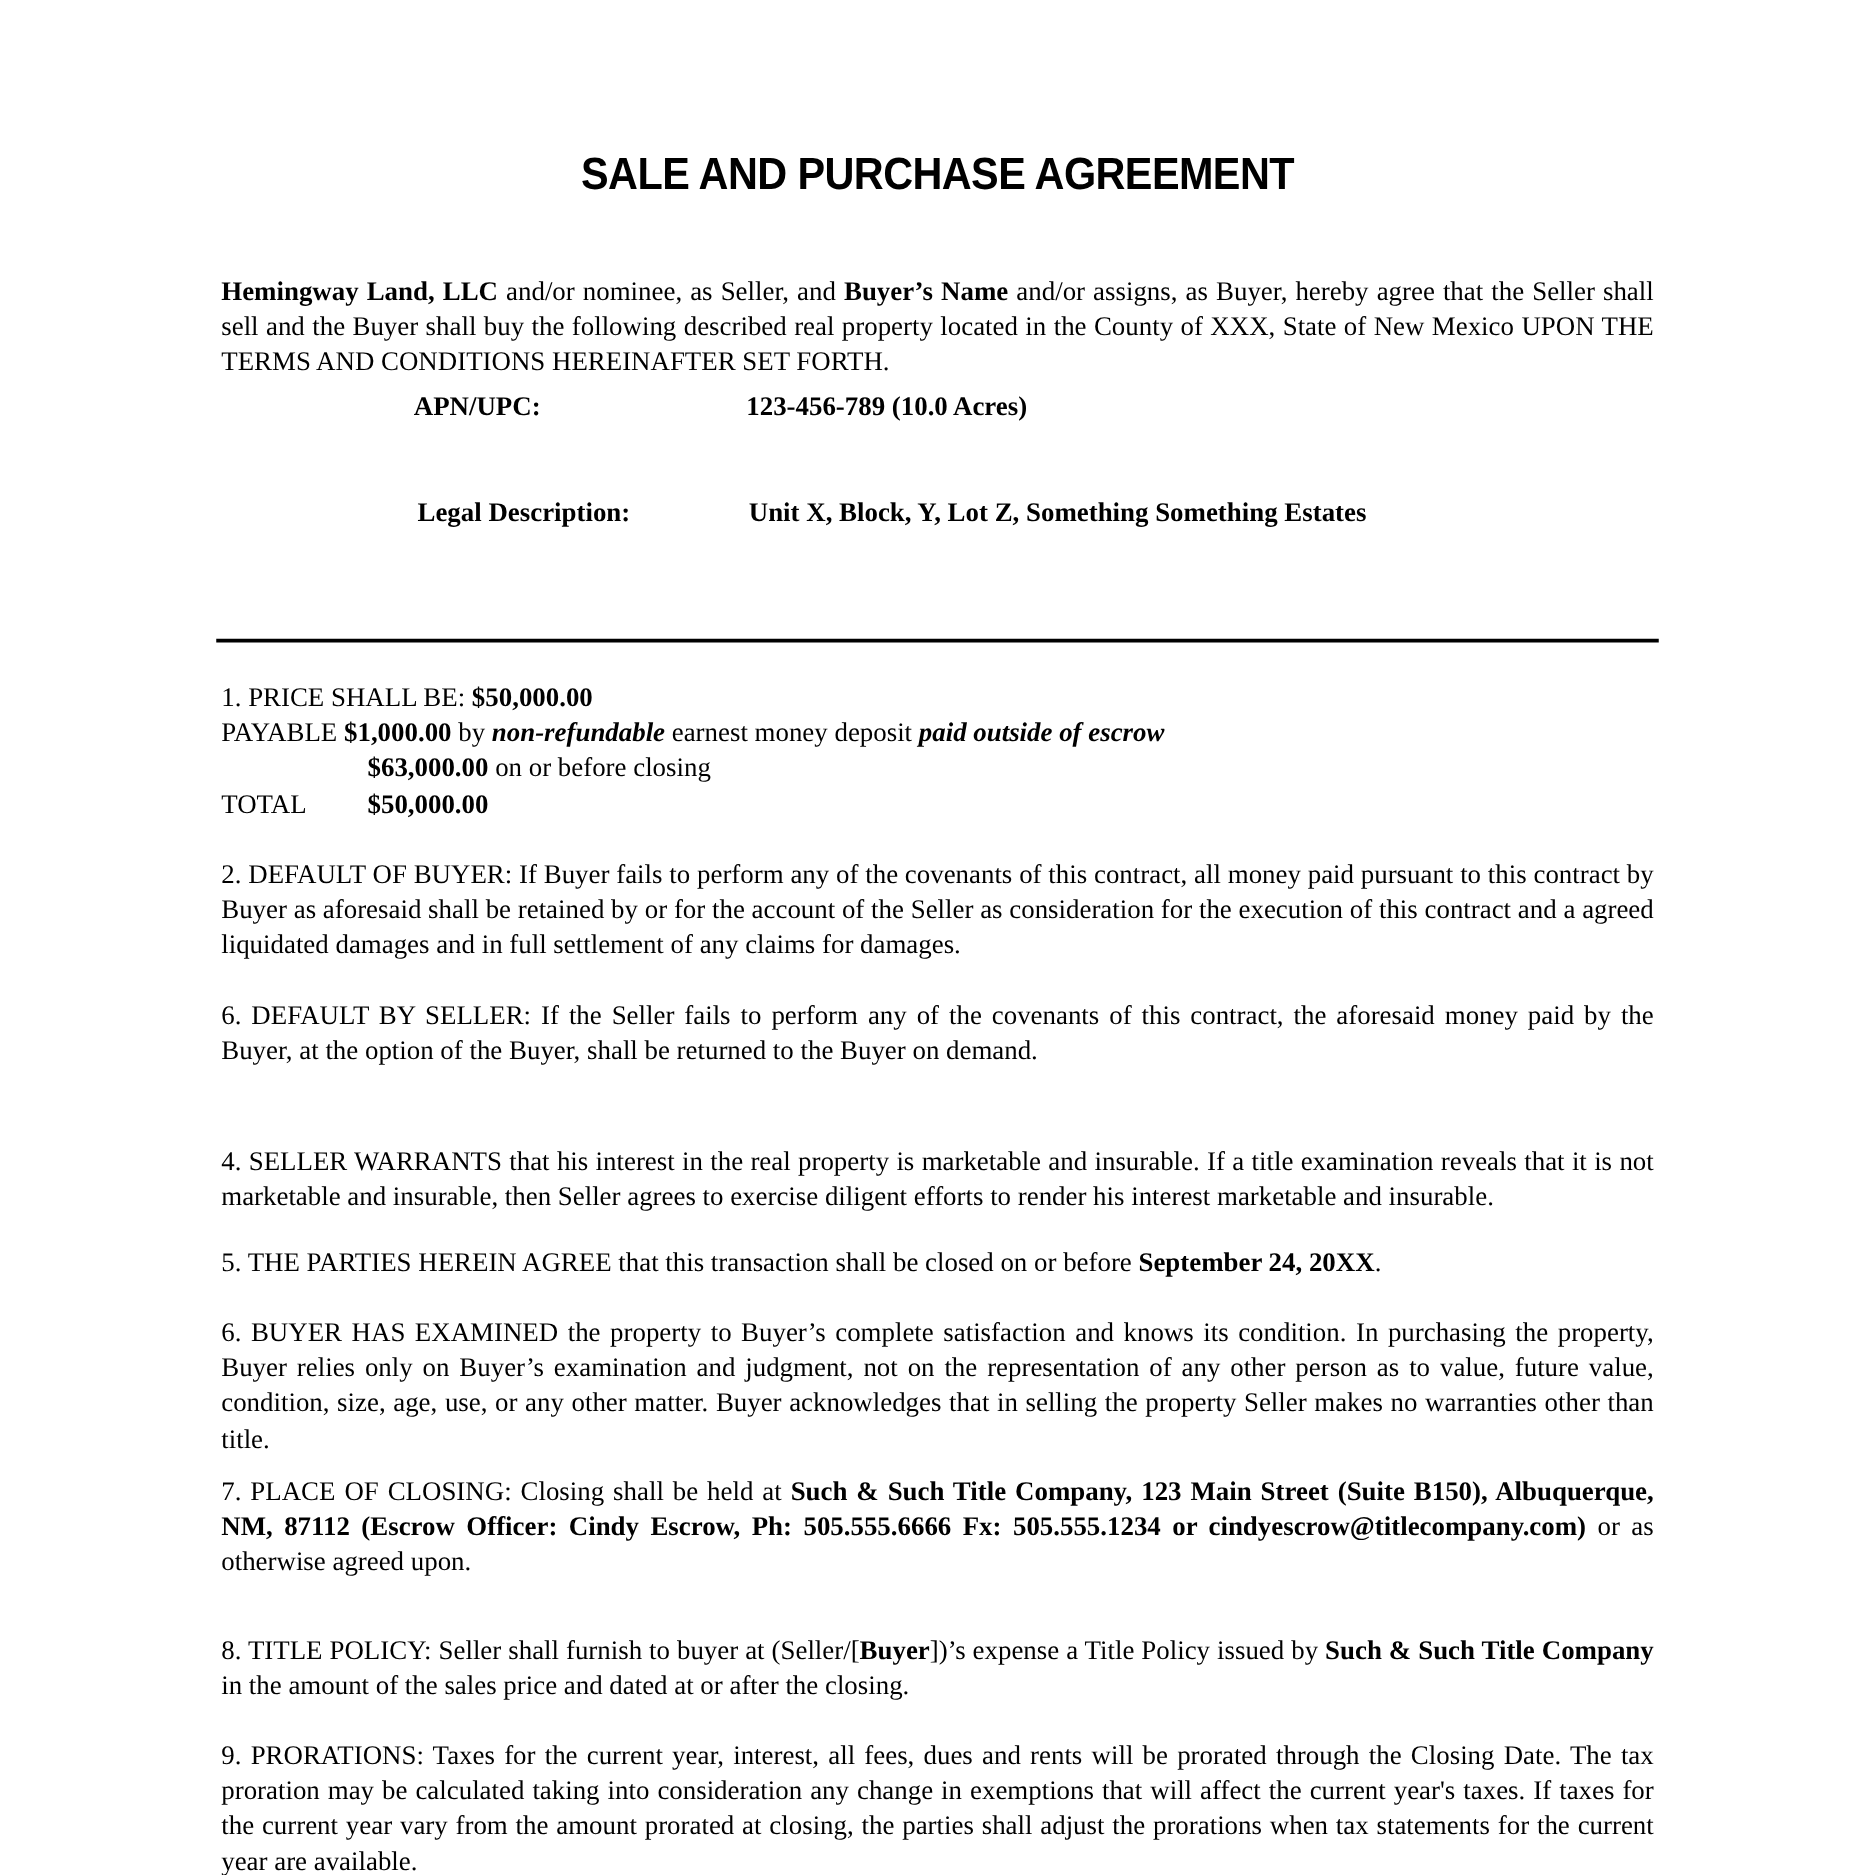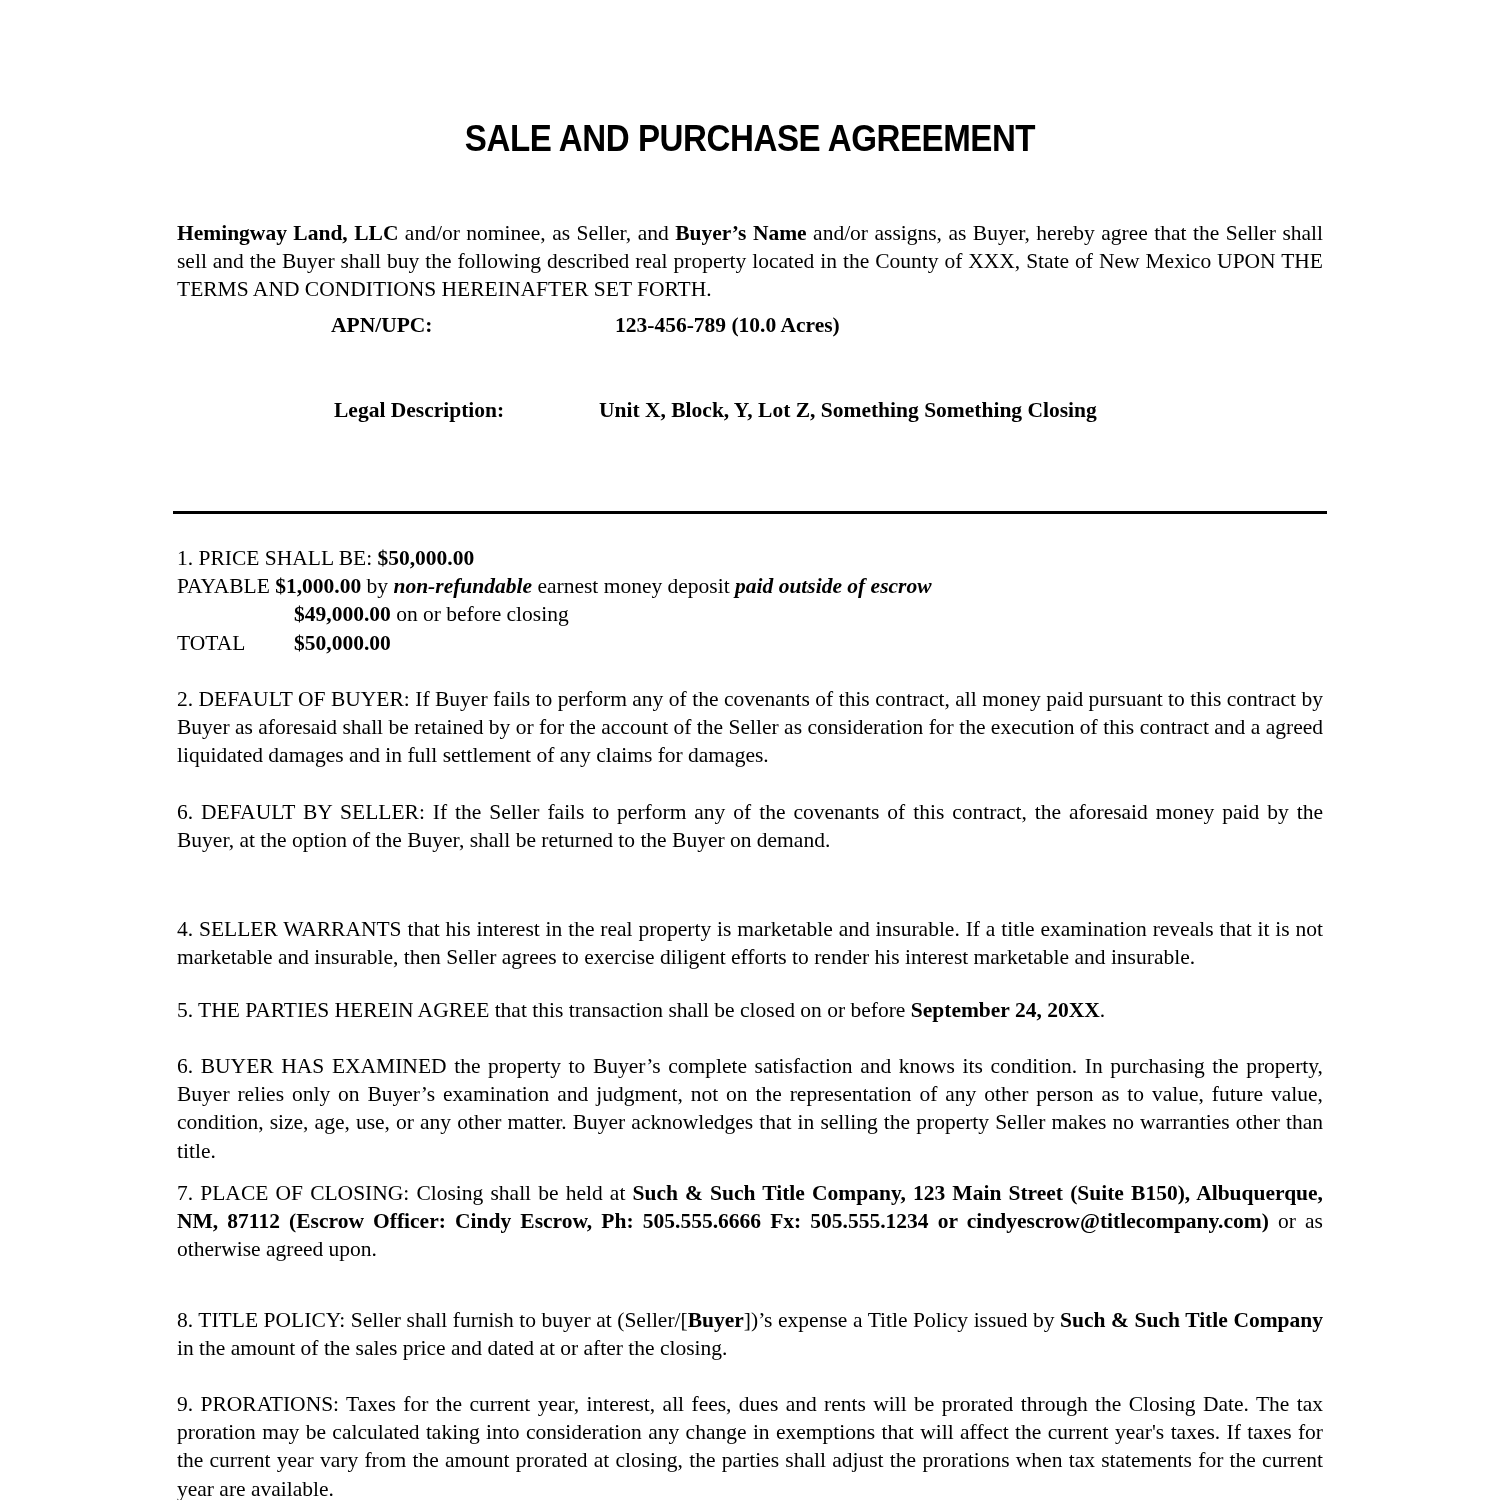--- a/index.html
+++ b/index.html
@@ -23,35 +23,35 @@
 
 <div class="page">
 
   <div class="title">SALE AND PURCHASE AGREEMENT</div>
 
   <div class="para" style="top:219px;">
     <b>Hemingway Land, LLC</b><span> and/or nominee, as Seller, and </span><b>Buyer’s Name</b><span> and/or assigns, as Buyer, hereby agree that the Seller shall sell and the Buyer shall buy the following described real property located in the County of XXX, State of New Mexico UPON THE TERMS AND CONDITIONS HEREINAFTER SET FORTH.</span>
   </div>
 
   <div class="field" style="left:331px; top:313px;">APN/UPC:</div>
-  <div class="field" style="left:597px; top:313px;margin-left:18px;">123-456-789 (10.0 Acres)</div>
+  <div class="field" style="left:597px; top:313px;">123-456-789 (10.0 Acres)</div>
   <div class="field" style="left:334px; top:398px;">Legal Description:</div>
-  <div class="field" style="left:599px; top:398px;">Unit X, Block, Y, Lot Z, Something Something Closing</div>
+  <div class="field" style="left:599px; top:398px;">Unit X, Block, Y, Lot Z, Something Something Estates</div>
 
   <div class="rule"></div>
 
   <div class="price">
     <div class="row">
       <span>1. PRICE SHALL BE: </span><b>$50,000.00</b>
     </div>
     <div class="row">
       <span>PAYABLE </span><b>$1,000.00</b><span> by </span><b><i>non-refundable</i></b><span> earnest money deposit </span><b><i>paid outside of escrow</i></b>
     </div>
     <div class="row">
-      <span class="indent"><b>$49,000.00</b><span> on or before closing</span></span>
+      <span class="indent"><b>$63,000.00</b><span> on or before closing</span></span>
     </div>
     <div class="row">
       <span>TOTAL</span><span class="indent"><b>$50,000.00</b></span>
     </div>
   </div>
 
   <div class="para" style="top:685px;">2. DEFAULT OF BUYER: If Buyer fails to perform any of the covenants of this contract, all money paid pursuant to this contract by Buyer as aforesaid shall be retained by or for the account of the Seller as consideration for the execution of this contract and a agreed liquidated damages and in full settlement of any claims for damages.</div>
 
   <div class="para" style="top:798px;">6. DEFAULT BY SELLER: If the Seller fails to perform any of the covenants of this contract, the aforesaid money paid by the Buyer, at the option of the Buyer, shall be returned to the Buyer on demand.</div>
 

